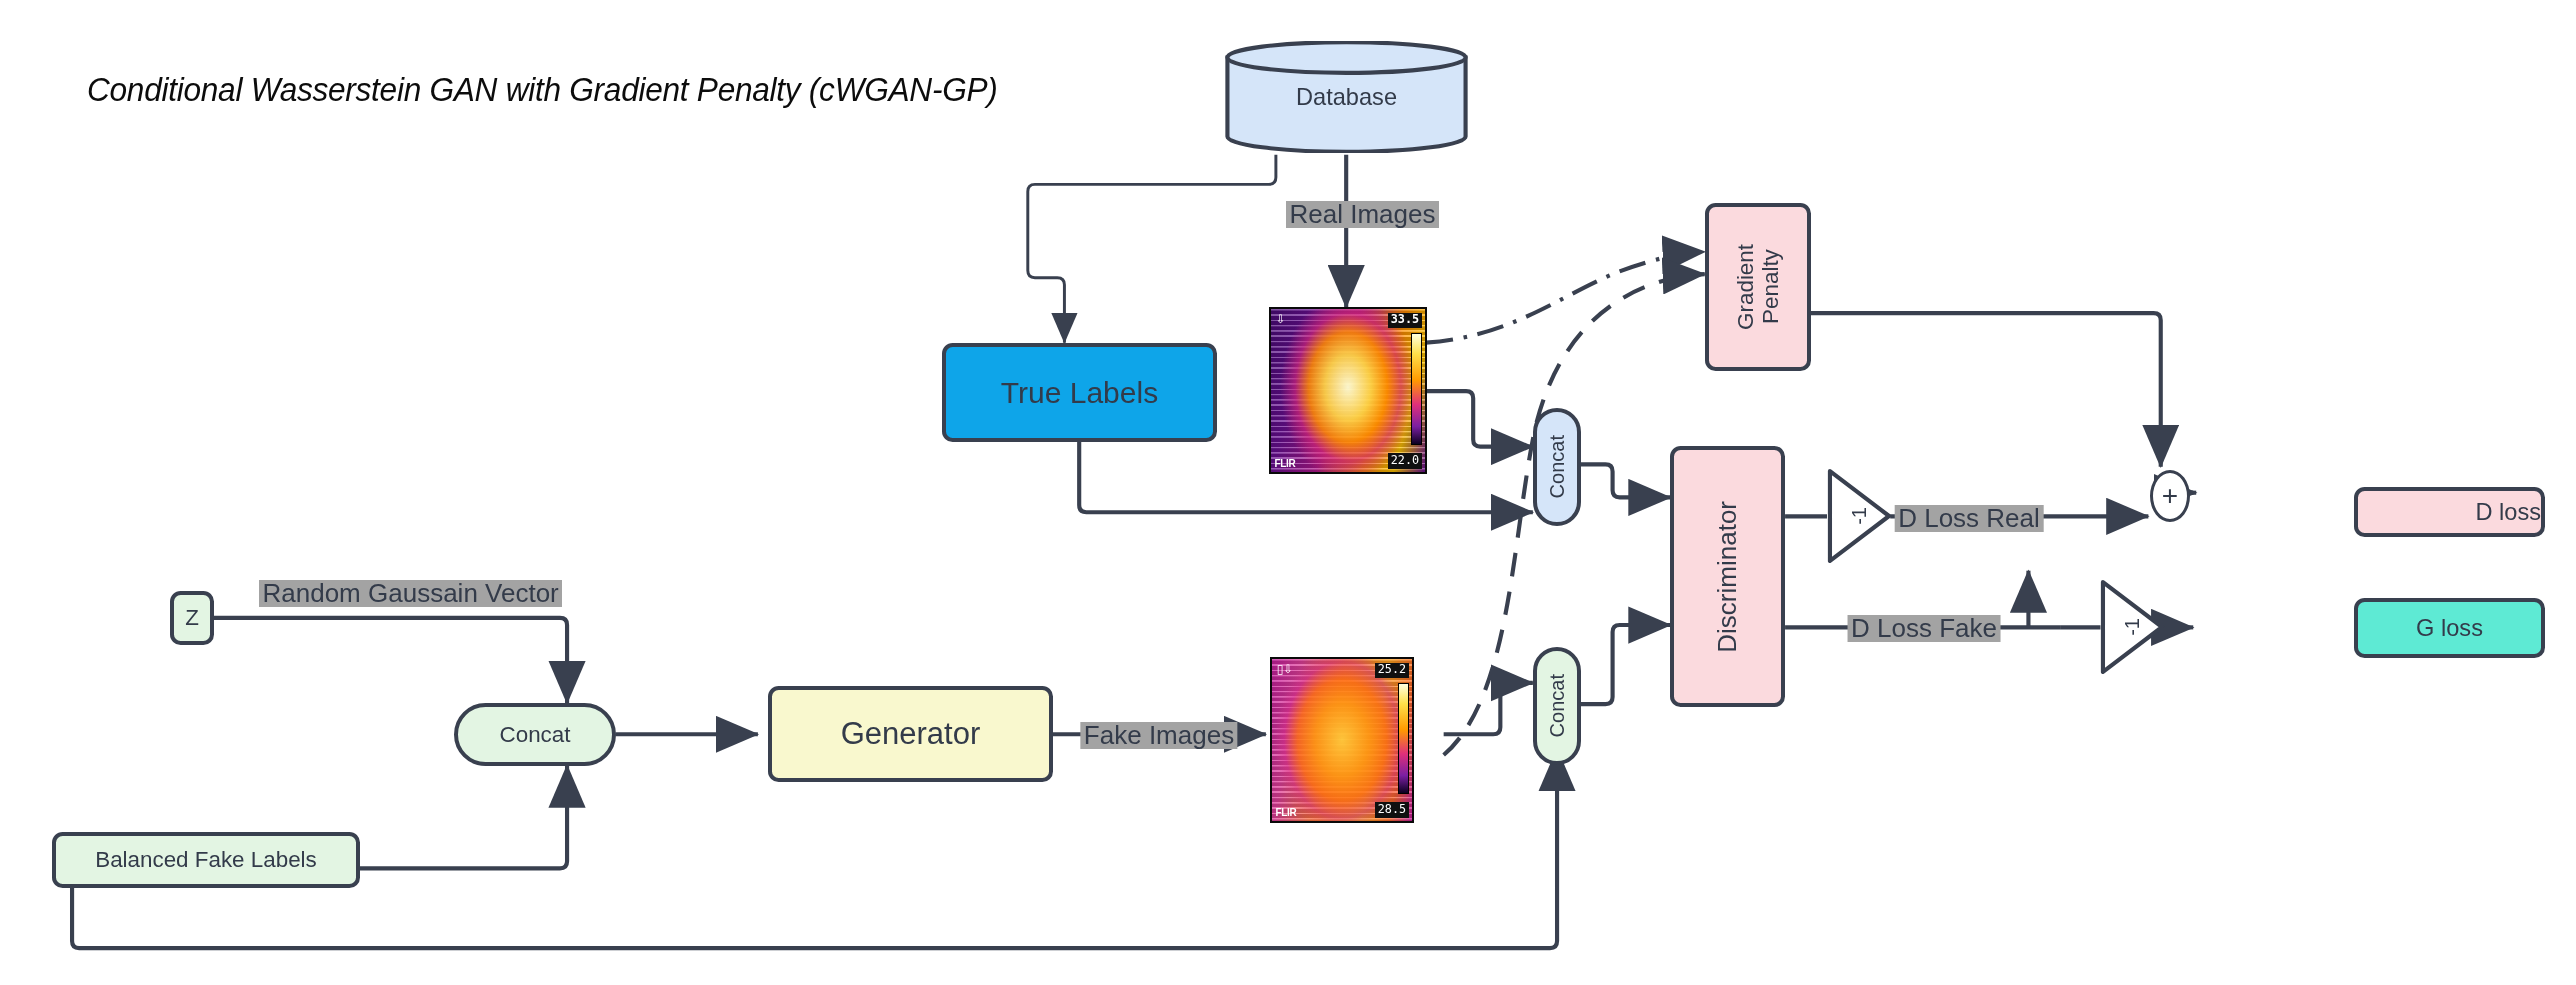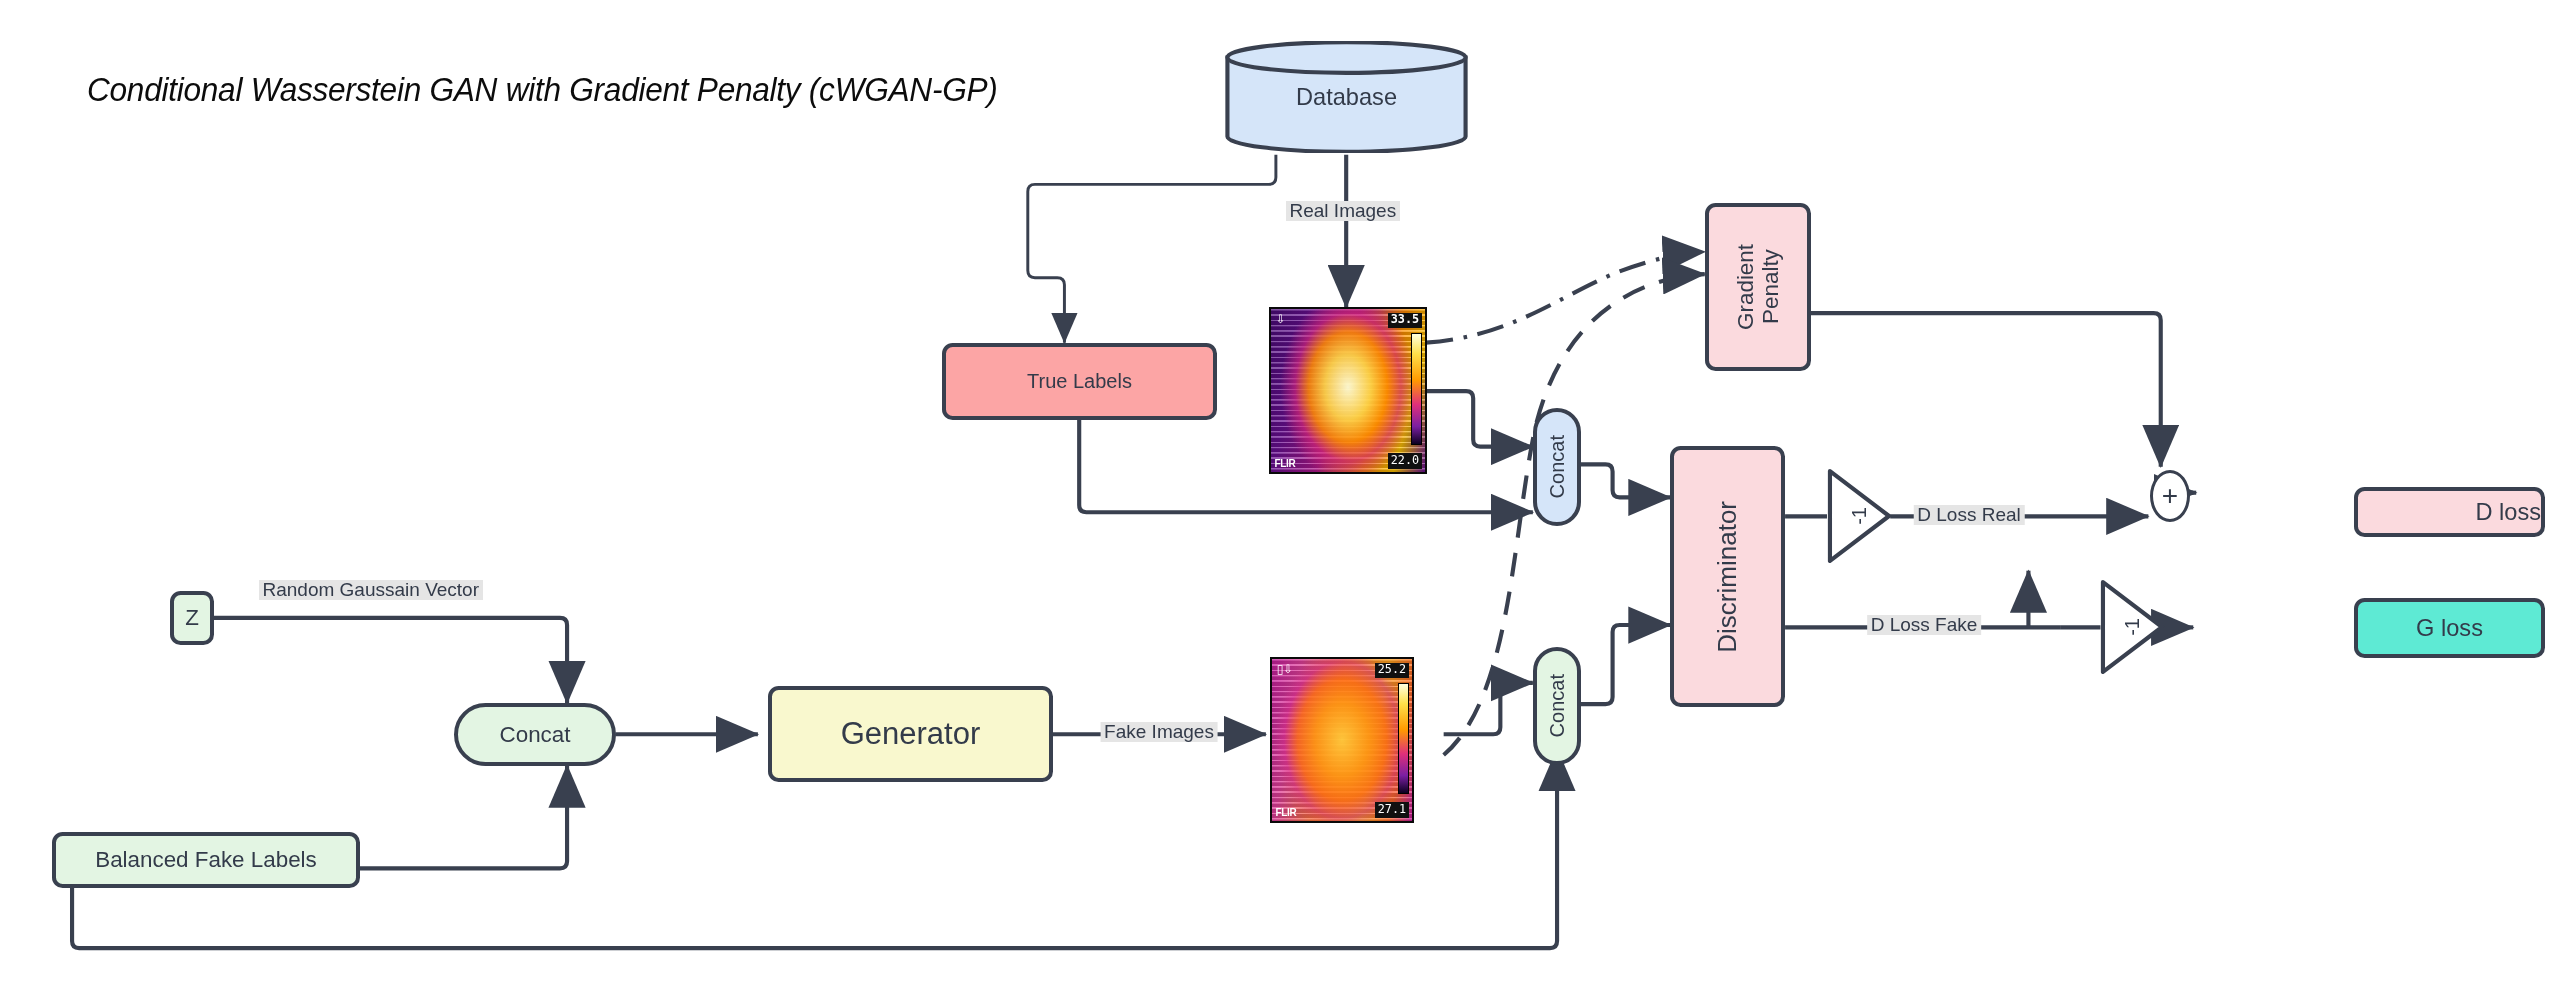--- a/index.html
+++ b/index.html
@@ -35,21 +35,21 @@
   .flir{position:absolute;left:3.5px;bottom:3.5px;color:#fff;font-size:10px;font-weight:bold;
         font-family:"Liberation Sans","DejaVu Sans",sans-serif;letter-spacing:-0.3px;}
   .cbar{position:absolute;right:3.5px;top:23.6px;width:8.3px;bottom:27px;
         background:linear-gradient(to bottom,#ffffe0 0%,#ffe04a 18%,#ff9a00 42%,#e0307a 64%,#7b1fa2 84%,#0b0020 100%);
         border:0.6px solid #000;}
   .dlicon{position:absolute;left:4.7px;top:4.7px;color:#fff;font-size:11.8px;line-height:1;}
 
   .vtext{writing-mode:vertical-rl;transform:rotate(180deg);}
   .stadium{border-radius:590px;}
 
-  .edge-label{position:absolute;background:#e5e5e5;color:#333b4a;font-size:19px;
+  .edge-label{position:absolute;background:#a3a3a3;color:#333b4a;font-size:26px;
               padding:0 3.5px;white-space:nowrap;line-height:1.05;}
 
   .plusnode{position:absolute;width:34px;height:46px;border:3px solid #39404f;border-radius:50%;
             background:#fff;display:flex;align-items:center;justify-content:center;
             font-size:28px;color:#333b4a;line-height:1;}
 
   .gain{position:absolute;}
   .gain .glabel{position:absolute;left:0;top:0;width:100%;height:100%;display:flex;
                 align-items:center;justify-content:center;font-size:20px;color:#333b4a;}
 </style>
@@ -125,21 +125,21 @@
   <div id="db">
     <svg width="243" height="112" viewBox="0 0 412 190">
       <path d="M4,28 L4,162 A202,26 0 0 0 408,162 L408,28 Z" fill="#d5e5f9" stroke="#39404f" stroke-width="7"></path>
       <ellipse cx="206" cy="28" rx="202" ry="26" fill="#d5e5f9" stroke="#39404f" stroke-width="7"></ellipse>
     </svg>
     <div class="dbtxt">Database</div>
   </div>
 
   <div class="edge-label" style="left:1286px;top:201px;">Real Images</div>
 
-  <div class="node rounded" style="left:942px;top:343px;width:275px;height:77px;background:#fca5a5;font-size:20px;">
+  <div class="node rounded" style="left:942px;top:343px;width:275px;height:99px;background:#0ea5e9;font-size:30px;">
     <span>True Labels</span>
   </div>
 
   <div class="thermal" style="left:1269px;top:307px;width:158px;height:167px;">
     <div class="body" style="background:
             radial-gradient(ellipse 44% 58% at 50% 48%, rgba(255,255,210,.95) 0%, rgba(255,214,70,.92) 34%, rgba(255,140,0,.85) 58%, rgba(220,40,120,.6) 78%, rgba(70,10,120,0) 100%),
             repeating-linear-gradient(to bottom, rgba(255,255,255,.30) 0px, rgba(255,255,255,.30) 1.2px, rgba(0,0,0,.20) 1.8px, rgba(0,0,0,.20) 5.3px),
             linear-gradient(105deg,#4b0a7a 0%,#6a0f94 22%,#b2188c 45%,#ff8a00 68%,#ffc400 84%,#6a0f94 100%);"></div>
     <div class="cbar"></div>
     <div class="dlicon">⇩</div>
@@ -222,18 +222,18 @@
   <div class="edge-label" style="left:1159px;top:722px;transform:translateX(-50%);">Fake Images</div>
 
   <div class="thermal" style="left:1270px;top:657px;width:144px;height:166px;">
     <div class="body" style="background:
             radial-gradient(ellipse 48% 56% at 50% 50%, rgba(255,200,60,.95) 0%, rgba(255,150,20,.92) 40%, rgba(255,110,20,.8) 66%, rgba(220,40,140,.45) 86%, rgba(180,20,140,0) 100%),
             repeating-linear-gradient(to bottom, rgba(255,255,255,.26) 0px, rgba(255,255,255,.26) 1.2px, rgba(0,0,0,.18) 1.8px, rgba(0,0,0,.18) 5.3px),
             linear-gradient(100deg,#c81fa0 0%,#e0409a 18%,#ff7a2a 44%,#ffa21f 70%,#ff6a28 86%,#c81fa0 100%);"></div>
     <div class="cbar"></div>
     <div class="dlicon">▯⇩</div>
     <div class="tlabel" style="right:3.5px;top:3.5px;">25.2</div>
-    <div class="tlabel" style="right:3.5px;bottom:3.5px;">27.1</div>
+    <div class="tlabel" style="right:3.5px;bottom:3.5px;">28.5</div>
     <div class="flir">FLIR</div>
   </div>
 
 </div>
 
 
 </body></html>

